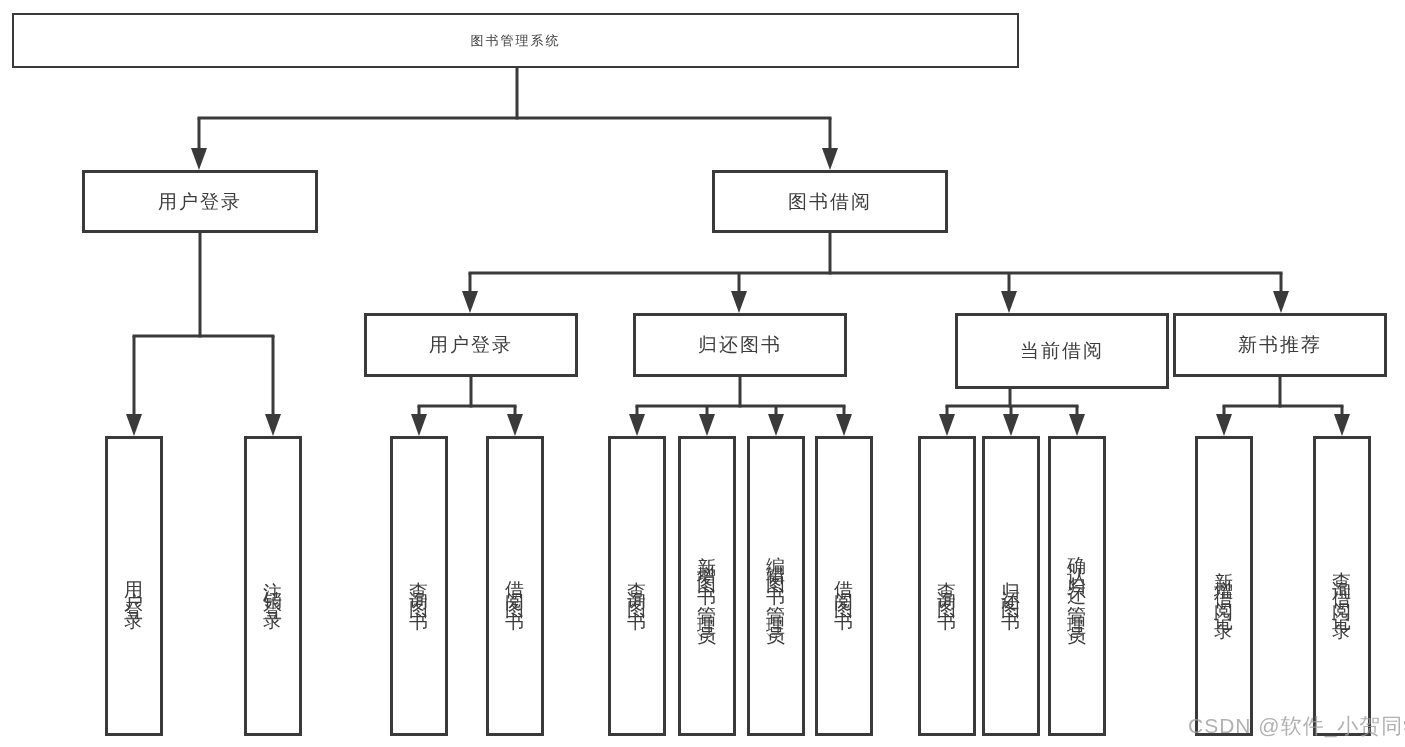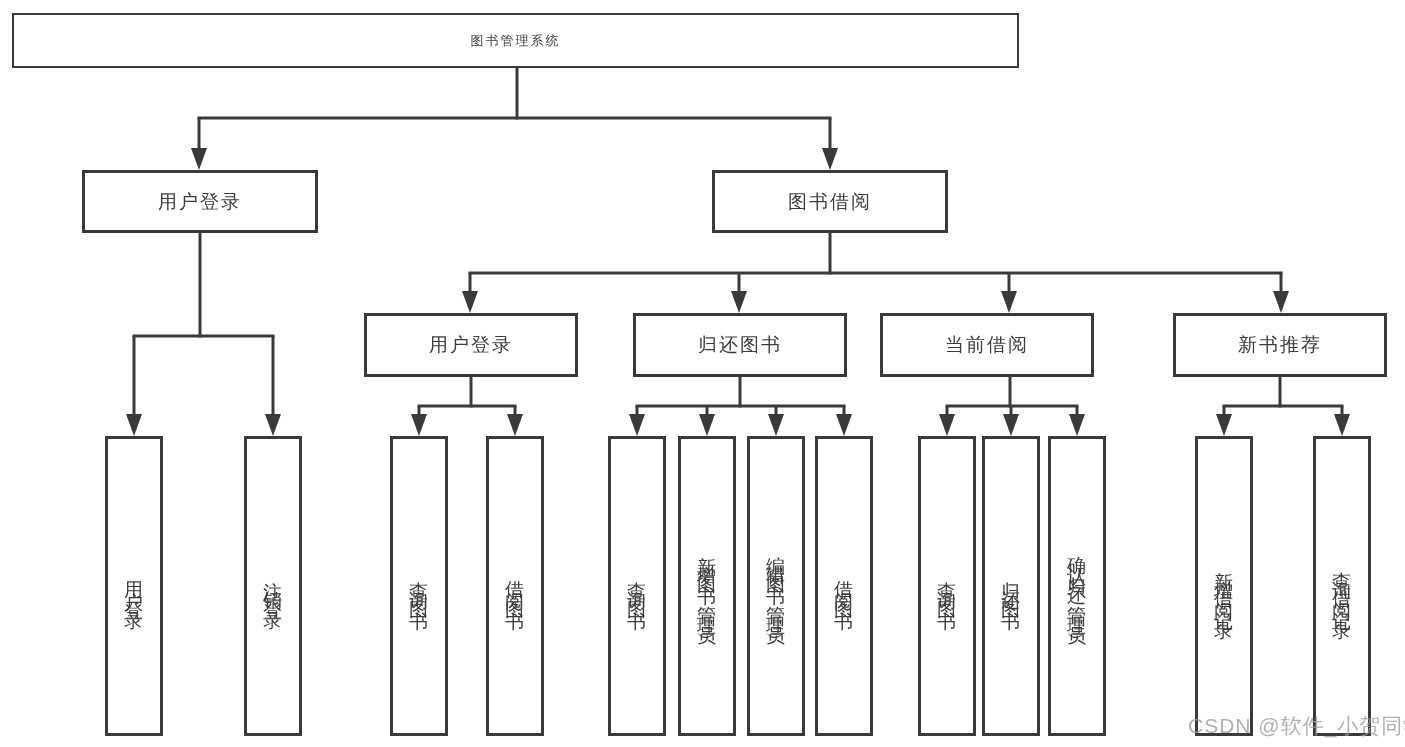--- a/index.html
+++ b/index.html
@@ -168,21 +168,21 @@
   <div class="hbox" style="left:712px; top:170px; width:236px; height:63px;">
     <span>图书借阅</span>
   </div>
 
   <div class="hbox" style="left:364px; top:313px; width:214px; height:64px;">
     <span>用户登录</span>
   </div>
   <div class="hbox" style="left:633px; top:313px; width:214px; height:64px;">
     <span>归还图书</span>
   </div>
-  <div class="hbox" style="left:880px; top:313px; width:214px; height:64px;">
+  <div class="hbox" style="left:955px; top:313px; width:214px; height:76px;">
     <span>当前借阅</span>
   </div>
   <div class="hbox" style="left:1173px; top:313px; width:214px; height:64px;">
     <span>新书推荐</span>
   </div>
 
   <div class="leaf" style="left:105px;">
     <span class="vtext">用户登录</span>
   </div>
   <div class="leaf" style="left:244px;">

